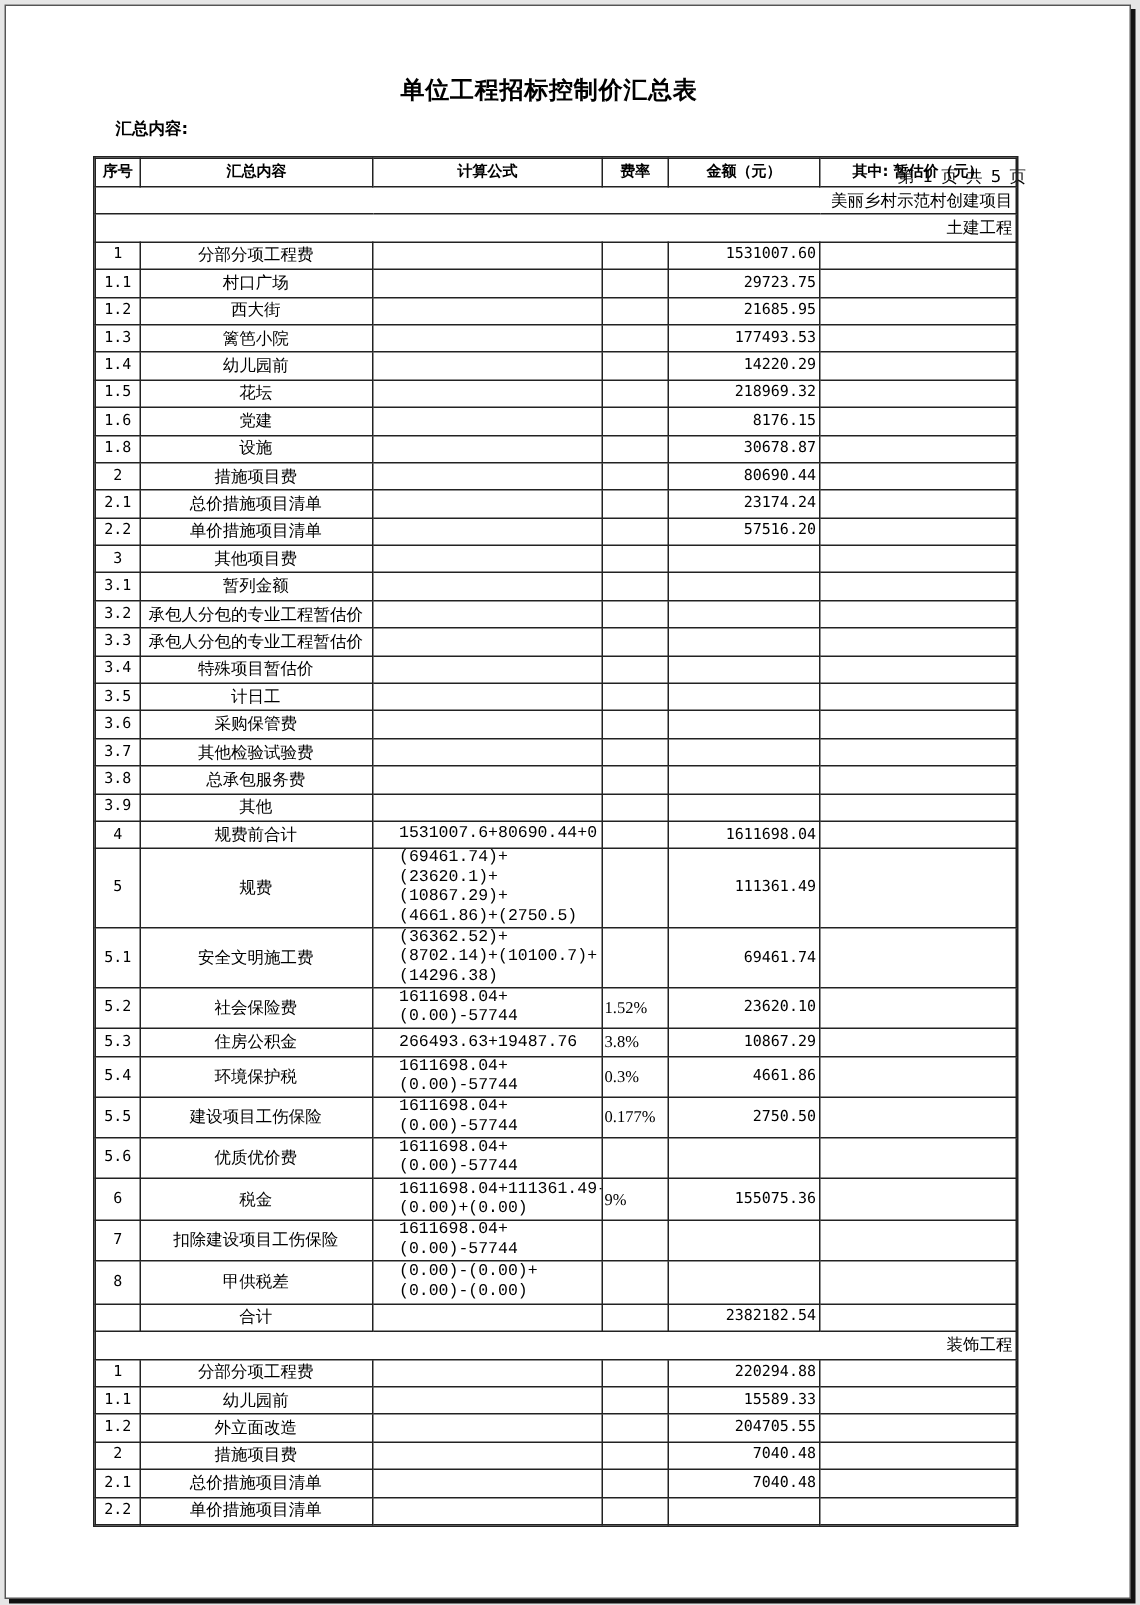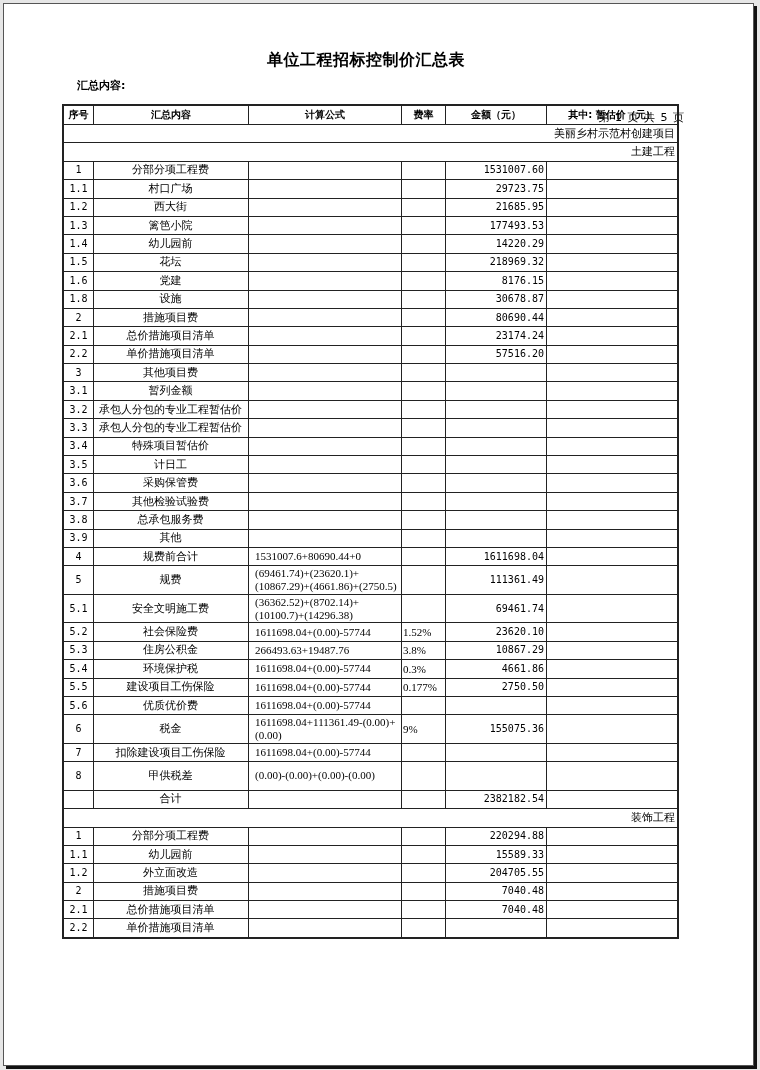--- a/index.html
+++ b/index.html
@@ -28,21 +28,21 @@
     border-collapse: collapse; table-layout: fixed;
     font-size: 11px;
   }
   td, th {
     border: 1px solid #222; padding: 0 2px; height: 17.4px; line-height: 12px;
     overflow: hidden; white-space: nowrap; vertical-align: middle;
   }
   th { font-size: 10px; font-weight: bold; height: 18px; }
   td.seq { text-align: center; font-family: "DejaVu Sans Mono", "Liberation Mono", monospace; font-size: 10px; padding: 0; }
   td.name { text-align: center; padding-left: 1px; }
-  td.formula { font-family: Liberation Serif, serif; font-size: 11px; white-space: normal; line-height: 13px; padding-left: 6px; }
+  td.formula { font-family: Liberation Mono, monospace; font-size: 11px; white-space: normal; line-height: 13px; padding-left: 17px; }
   td.rate { font-family: "Liberation Serif", "DejaVu Serif", serif; font-size: 11px; padding-left: 1px; }
   td.amt { text-align: right; font-family: "DejaVu Sans Mono", "Liberation Mono", monospace; font-size: 10px; padding-right: 2px; }
   td.section { text-align: right; font-size: 11px; }
   tr.tall td { height: 27.5px; }
   .table-outer { outline: 1px solid #222; }
 </style>
 </head>
 <body>
 
 <div class="page"></div>

